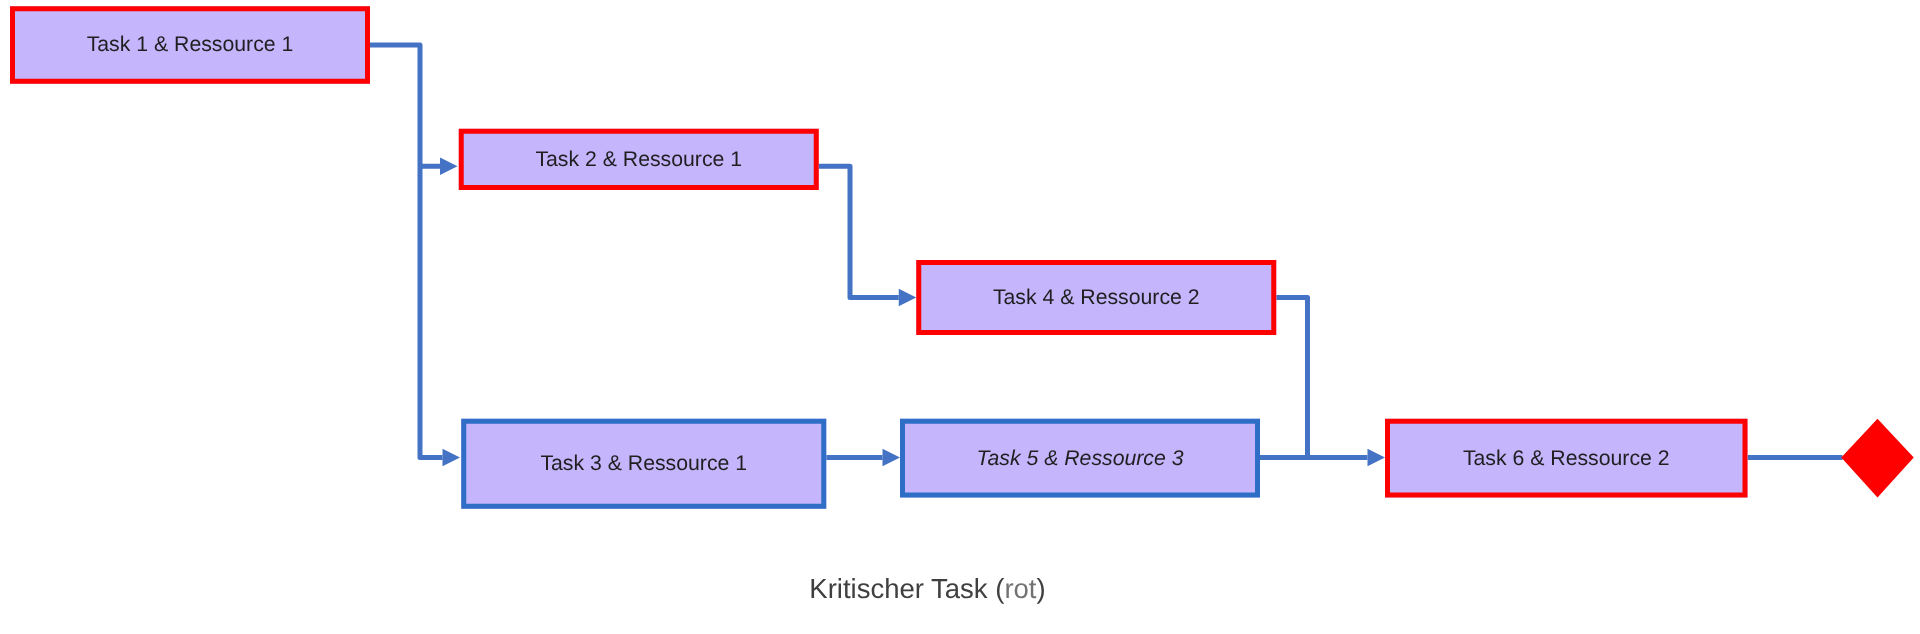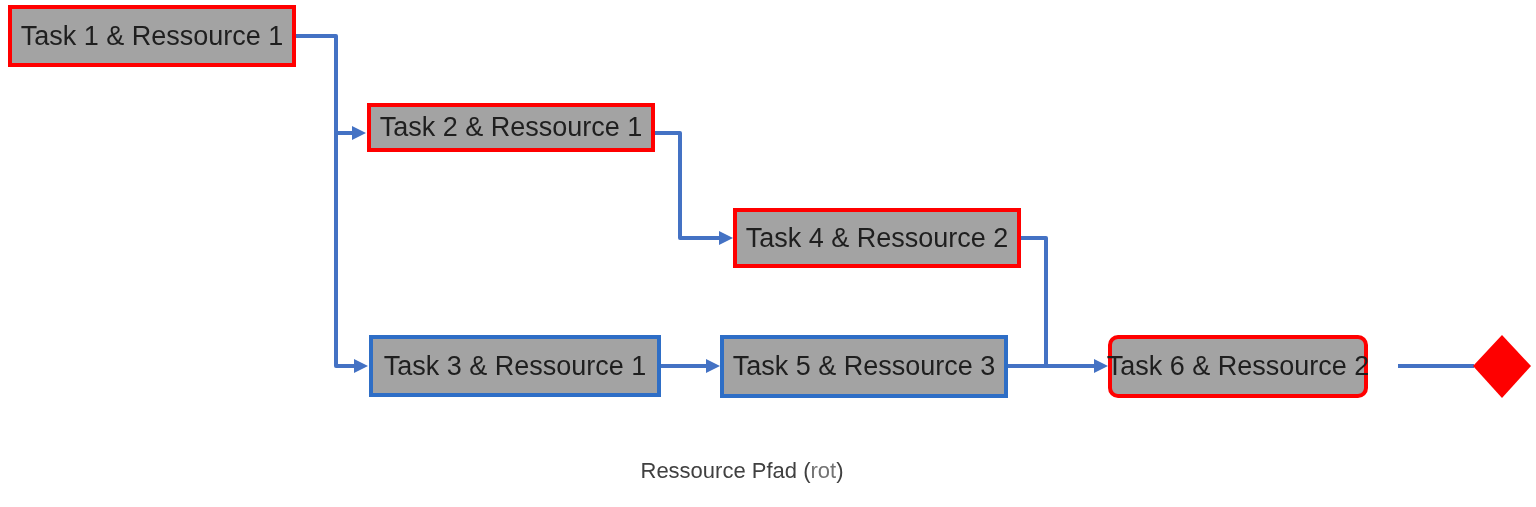--- a/index.html
+++ b/index.html
@@ -18,38 +18,38 @@
   #connector-layer {
     position: absolute;
     left: 0;
     top: 0;
     width: 1536px;
     height: 507px;
   }
   .node {
     position: absolute;
     box-sizing: border-box;
-    background: #a3a3a3;
+    background: #c4b5fd;
     display: flex;
     align-items: center;
     justify-content: center;
-    font-size: 27px;
+    font-size: 17px;
     color: #1F1F1F;
     white-space: nowrap;
     text-align: center;
   }
   .node.critical { border: 4px solid #FF0000; }
   .node.normal   { border: 4px solid #2E6EC6; }
 
   .node-task1 { left: 8px;    top: 5px;   width: 288px; height: 62px; }
   .node-task2 { left: 367px;  top: 103px; width: 288px; height: 49px; }
-  .node-task3 { left: 369px;  top: 335px; width: 292px; height: 62px; }
+  .node-task3 { left: 369px;  top: 335px; width: 292px; height: 72px; }
   .node-task4 { left: 733px;  top: 208px; width: 288px; height: 60px; }
-  .node-task5 { left: 720px;  top: 335px; width: 288px; height: 63px; }
-  .node-task6 { left: 1108px; top: 335px; width: 260px; height: 63px; border-radius: 10px; }
+  .node-task5 { left: 720px;  top: 335px; width: 288px; height: 63px; font-style: italic; }
+  .node-task6 { left: 1108px; top: 335px; width: 290px; height: 63px; }
 
   .legend {
     position: absolute;
     left: 540px;
     top: 458px;
     width: 404px;
     text-align: center;
     font-size: 22px;
     color: #404040;
     white-space: nowrap;
@@ -113,16 +113,16 @@
 
   <div class="node normal node-task5">
     <span>Task 5 &amp; Ressource 3</span>
   </div>
 
   <div class="node critical node-task6">
     <span>Task 6 &amp; Ressource 2</span>
   </div>
 
   <div class="legend">
-    <span>Ressource Pfad (</span><span class="highlight">rot</span><span>)</span>
+    <span>Kritischer Task (</span><span class="highlight">rot</span><span>)</span>
   </div>
 
 </div>
 
 </body></html>

